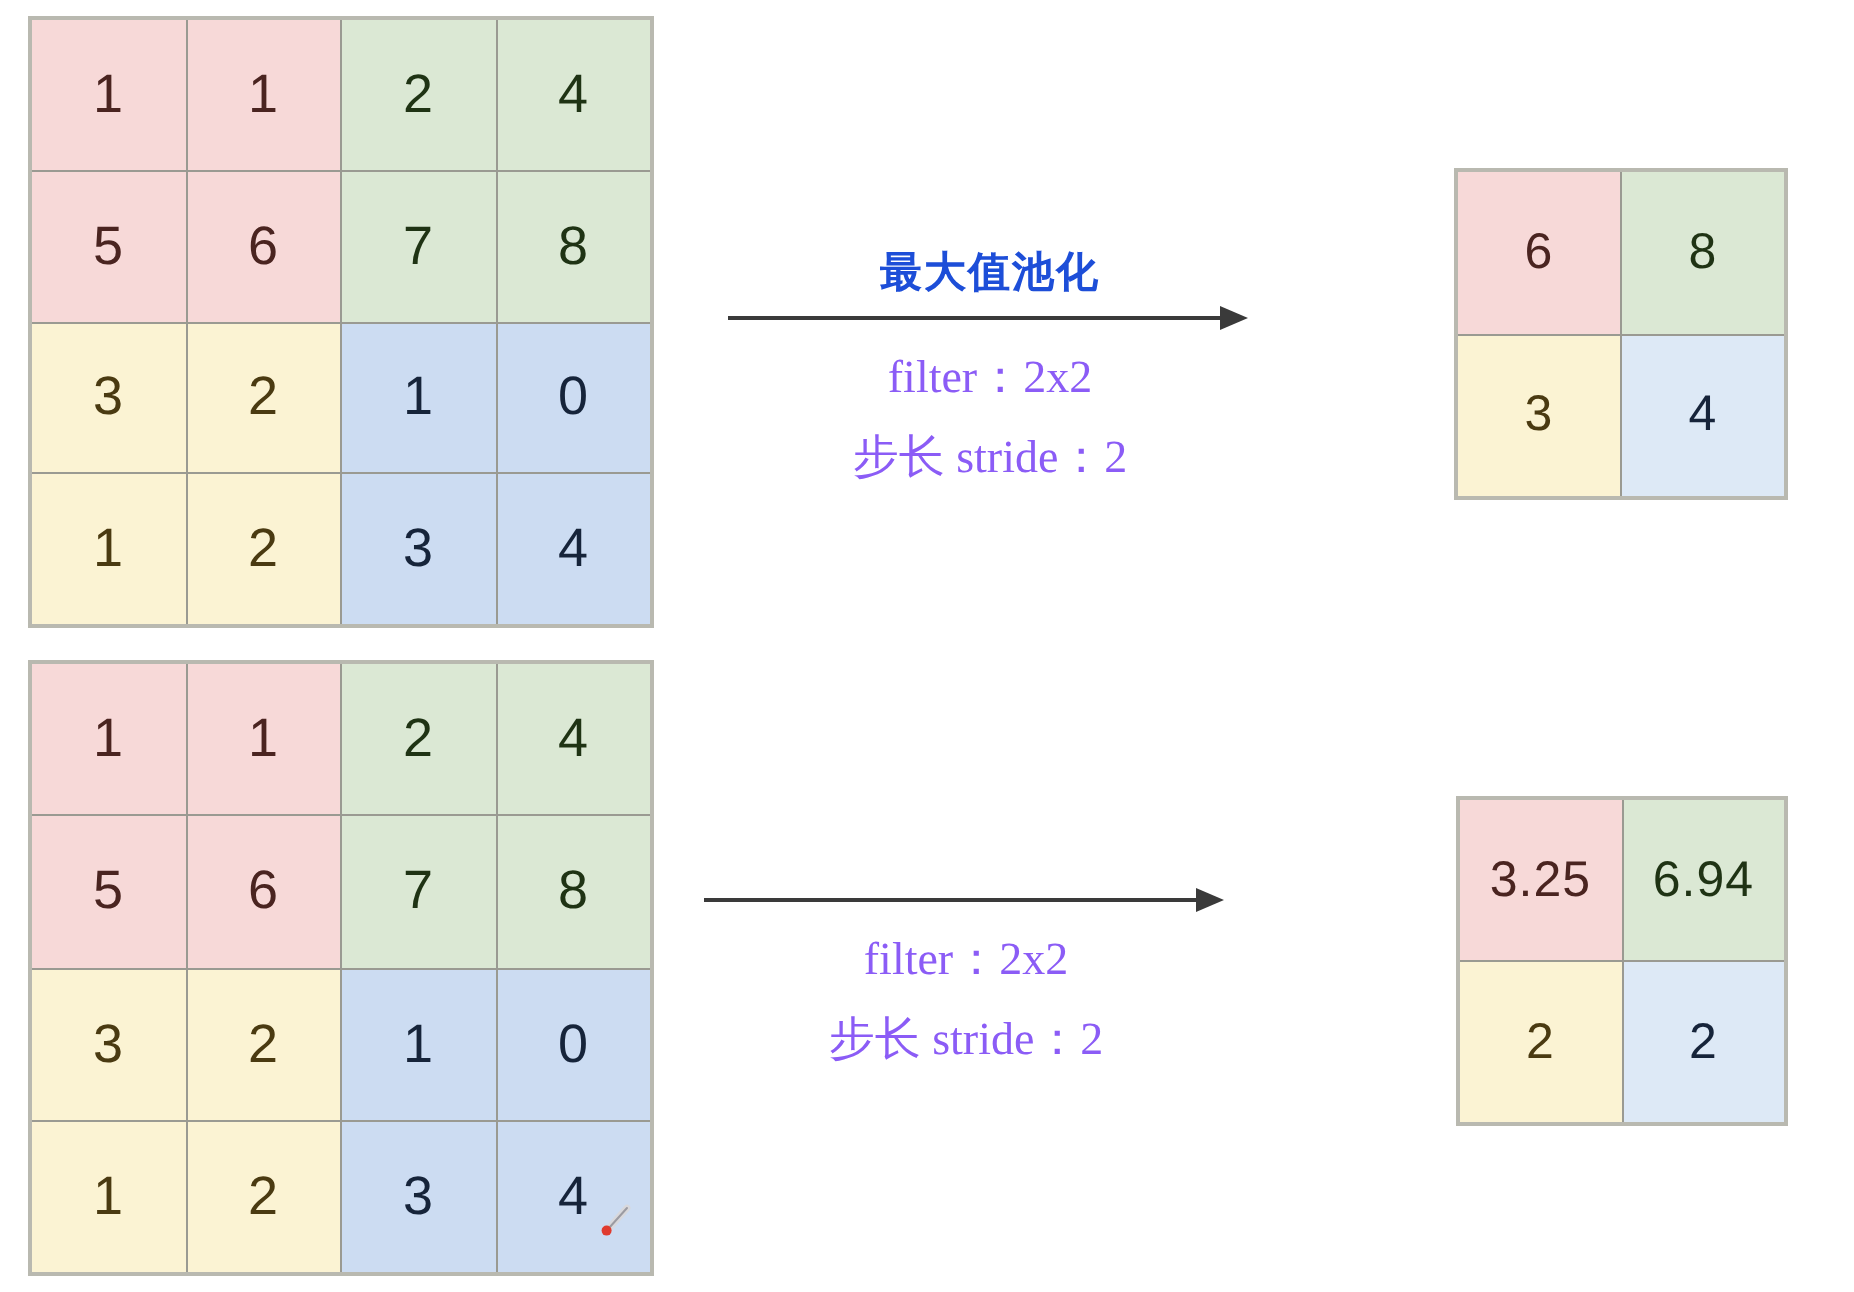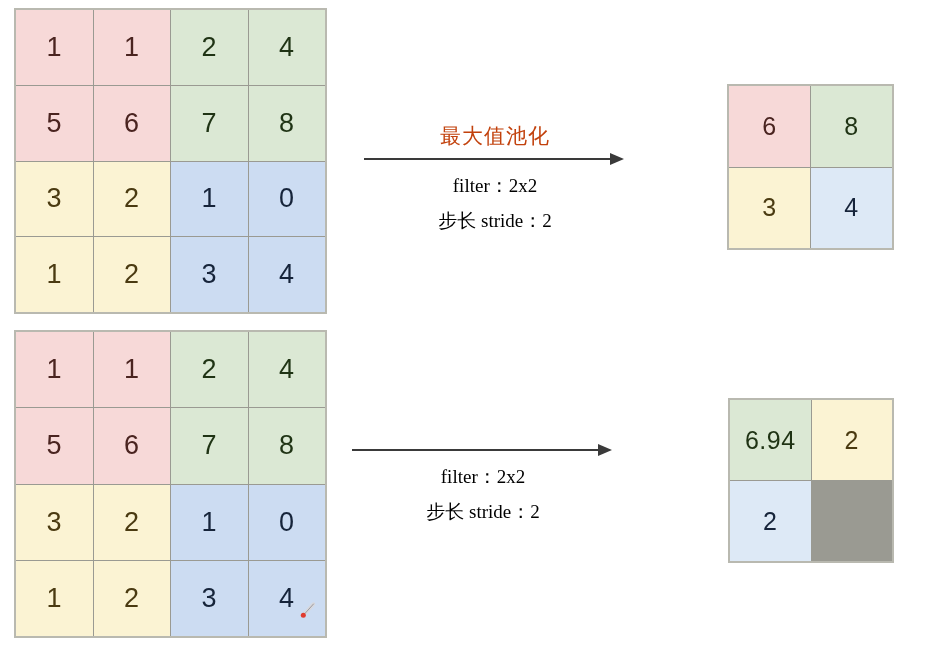--- a/index.html
+++ b/index.html
@@ -61,23 +61,23 @@
   .operation {
     position: absolute;
     width: 300px;
     text-align: center;
   }
   #op-max { left: 345px; top: 122px; }
   #op-avg { left: 333px; top: 443px; }
 
   .op-title {
     font-size: 21px;
-    font-weight: normal;
+    font-weight: bold;
     letter-spacing: 1px;
-    color: #c2410c;
+    color: #1d4ed8;
     margin-bottom: 2px;
     white-space: nowrap;
   }
   .arrow-wrap {
     position: relative;
     height: 14px;
     width: 262px;
     margin: 0 auto;
   }
   .arrow-line {
@@ -93,22 +93,22 @@
     left: 246px;
     top: 1px;
     width: 0;
     height: 0;
     border-top: 6px solid transparent;
     border-bottom: 6px solid transparent;
     border-left: 14px solid #3a3a3a;
   }
   .op-sub {
     font-family: "Liberation Serif", serif;
-    font-size: 19px;
-    color: #000000;
+    font-size: 23px;
+    color: #8b5cf6;
     margin-top: 7px;
     white-space: nowrap;
   }
   .op-sub.second { margin-top: 9px; }
   .op-sub .cjk { font-family: Liberation Sans, sans-serif; }
 
   
   #pen-cursor {
     position: absolute;
     left: 297px;
@@ -193,20 +193,21 @@
   </div>
   <div class="op-sub">
     <span>filter：</span><span>2x2</span>
   </div>
   <div class="op-sub second">
     <span class="cjk">步长</span><span> stride：</span><span>2</span>
   </div>
 </div>
 
 <div class="grid output" id="output-grid-avg">
+  <div class="cell c-pink">3.25</div>
   <div class="cell c-green">6.94</div>
   <div class="cell c-yellow">2</div>
   <div class="cell c-blue-light">2</div>
 </div>
 
 <svg id="pen-cursor" viewBox="0 0 22 22">
   <line x1="16.5" y1="4" x2="7.5" y2="14" stroke="#d8d8dc" stroke-width="3.4" stroke-linecap="round"></line>
   <line x1="16.5" y1="4" x2="7.5" y2="14" stroke="#9b9ba2" stroke-width="1" stroke-linecap="round"></line>
   <circle cx="6.3" cy="15.3" r="2.5" fill="#e03b2f"></circle>
 </svg>

